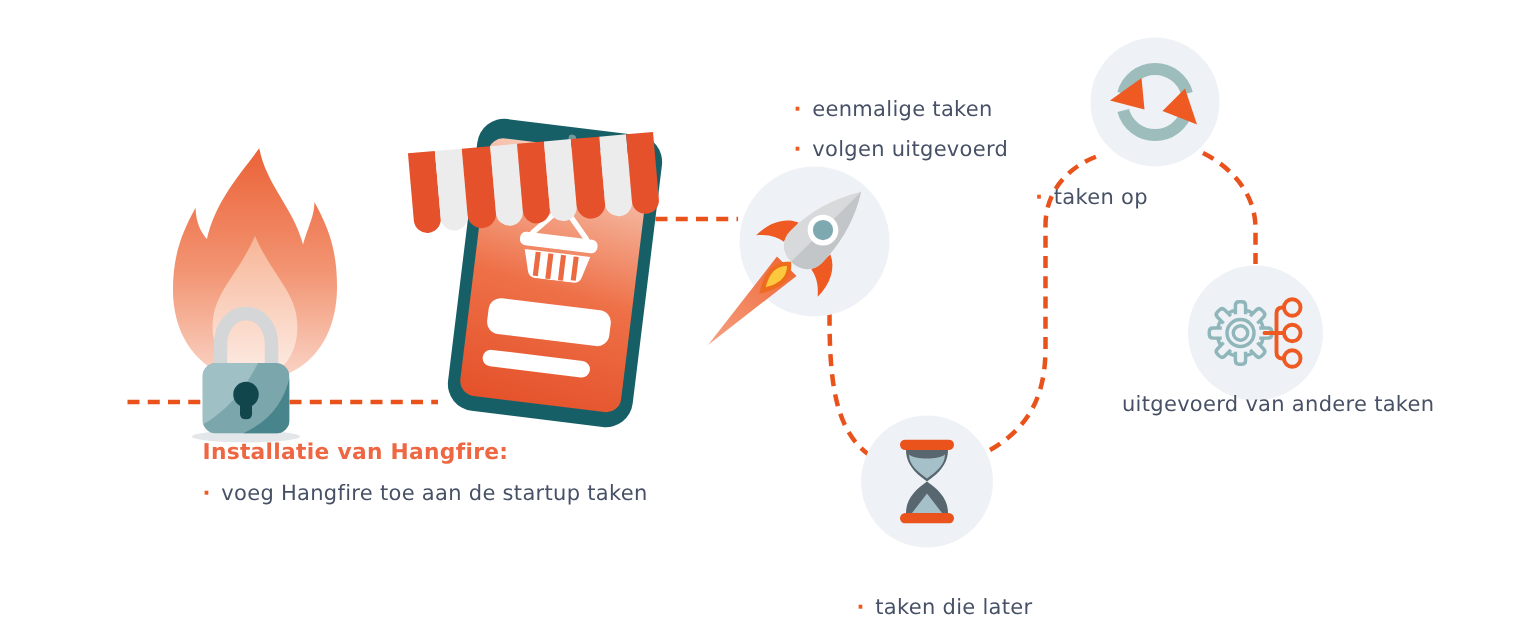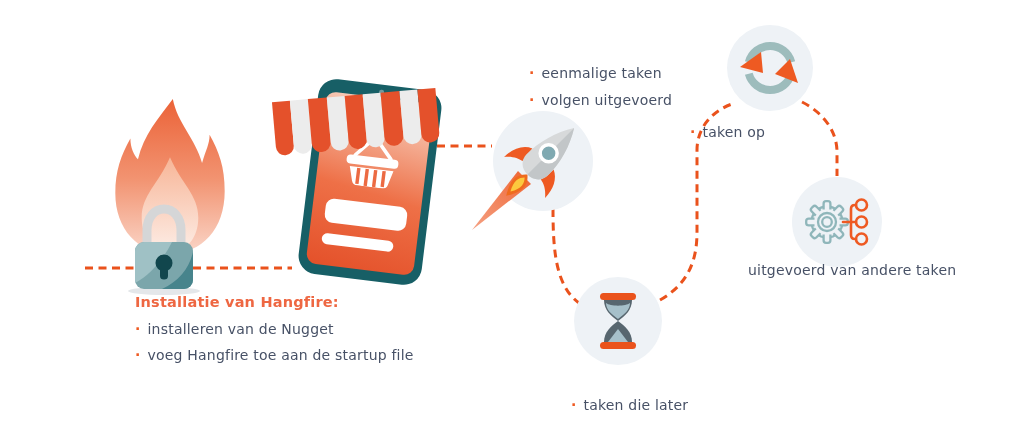--- a/index.html
+++ b/index.html
@@ -95,22 +95,21 @@
     <rect x="5" y="45" width="58" height="47" fill="#7ba6ab"></rect>
     <path d="M5,45 H42 C33,63 20,78 5,86 Z" fill="#9fc1c5"></path>
     <path d="M63,55 C59,72 49,84 32,92 L63,92 Z" fill="#47848c"></path>
   </g>
   <circle cx="34" cy="66" r="8.5" fill="#11464d"></circle>
   <path d="M30,66 h8 v13 q0,3.5 -4,3.5 q-4,0 -4,-3.5 Z" fill="#11464d"></path>
 </svg>
 
 <div class="label" style="left:124px;top:289px;margin-left:11px;">
   <div class="install-title">Installatie van Hangfire:</div>
-  <div class="line"><span class="bullet">·</span><span>installeren van de Nugget</span></div>
-  <div class="line"><span class="bullet">·</span><span>voeg Hangfire toe aan de startup file</span></div>
+  <div class="line"><span class="bullet">·</span><span>voeg Hangfire toe aan de startup taken</span></div>
 </div>
 
 <div id="phone">
   <div id="camera"></div>
   <div id="screen">
     <svg id="basket" width="64" height="56" viewBox="0 0 64 56">
       <path d="M14,26 L32,6 M50,26 L32,6" stroke="#ffffff" stroke-width="3.6" stroke-linecap="round" fill="none"></path>
       <rect x="6" y="26" width="52" height="9" rx="4" fill="#ffffff"></rect>
       <path d="M10,37.5 L54,37.5 L50,52 Q49,56 44,56 L20,56 Q15,56 14,52 Z" fill="#ffffff"></path>
       <g fill="#ec6a42">

